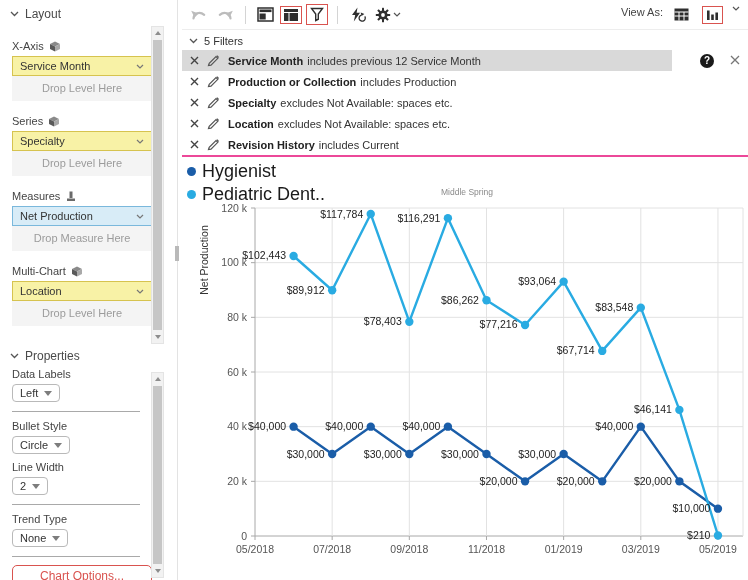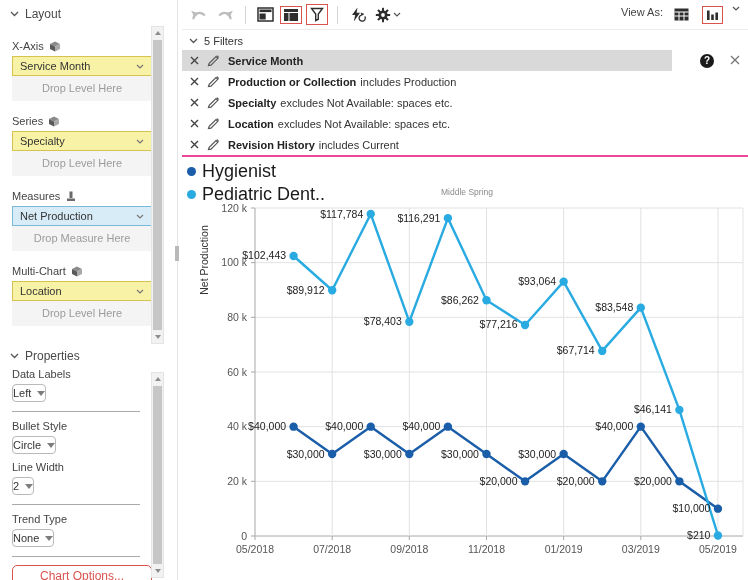--- a/index.html
+++ b/index.html
@@ -20,21 +20,21 @@
   .pill-select { height:20px; display:flex; align-items:center; justify-content:space-between;
                  padding:0 7px; font-size:11px; color:#333; cursor:pointer; }
   .pill-select.level   { background:var(--level-field-bg); border:1px solid var(--level-field-border); }
   .pill-select.measure { background:var(--measure-field-bg); border:1px solid var(--measure-field-border); }
   .drop-zone { height:23px; display:flex; align-items:center; justify-content:center;
                font-size:11px; color:#9b9b9b; }
 
   #props-block { position:absolute; top:368px; left:0; width:152px; }
   .prop-label { font-size:11px; color:#444; margin:0 0 3px 12px; }
   .prop-select { display:inline-flex; align-items:center; gap:6px; margin-left:12px; margin-bottom:7px;
-                 border:1px solid #b9b9b9; border-radius:4px; background:#fff; padding:2px 0;
+                 border:1px solid #b9b9b9; border-radius:4px; background:#fff; padding:2px 7px;
                  font-size:11px; color:#333; cursor:pointer; }
   .tri-down { width:0; height:0; border-left:4px solid transparent; border-right:4px solid transparent;
               border-top:5px solid #7d7d7d; }
   .hr { height:1px; background:#a9a9a9; margin:2px 12px 8px 12px; }
   #chart-options-btn { display:block; margin:4px 0 0 12px; width:140px; height:22px;
         border:1px solid var(--accent-red); border-radius:5px; background:#fff;
         color:var(--accent-red); font-size:12px; font-family:inherit; cursor:pointer; }
 
   
   .vscroll { position:absolute; width:13px; background:#f2f2f2; border:1px solid #e4e4e4; }
@@ -349,20 +349,21 @@
               <path d="M1 1 L8 8 M8 1 L1 8" stroke="#444" stroke-width="1.4"></path>
             </svg>
           </span>
         <span class="f-pencil">
             <svg width="13" height="13">
               <path d="M1.5 11.5 L2.2 9.3 L9 2.5 L10.8 4.3 L4 11.1 Z" fill="none" stroke="#555" stroke-width="1.2"></path>
               <path d="M9.8 1.7 L11.6 3.5" stroke="#555" stroke-width="1.2"></path>
             </svg>
           </span>
         <span class="f-name">Service Month</span>
+        <span class="f-cond">includes previous 12 Service Month</span>
         <span class="f-spacer"></span>
         <span class="help-icon">?</span>
         <span><svg width="10" height="10">
               <path d="M1 1 L9 9 M9 1 L1 9" stroke="#777" stroke-width="1.3"></path>
             </svg></span>
       </div>
 
       <div class="filter-row">
         <span class="f-close">
             <svg width="9" height="9">

